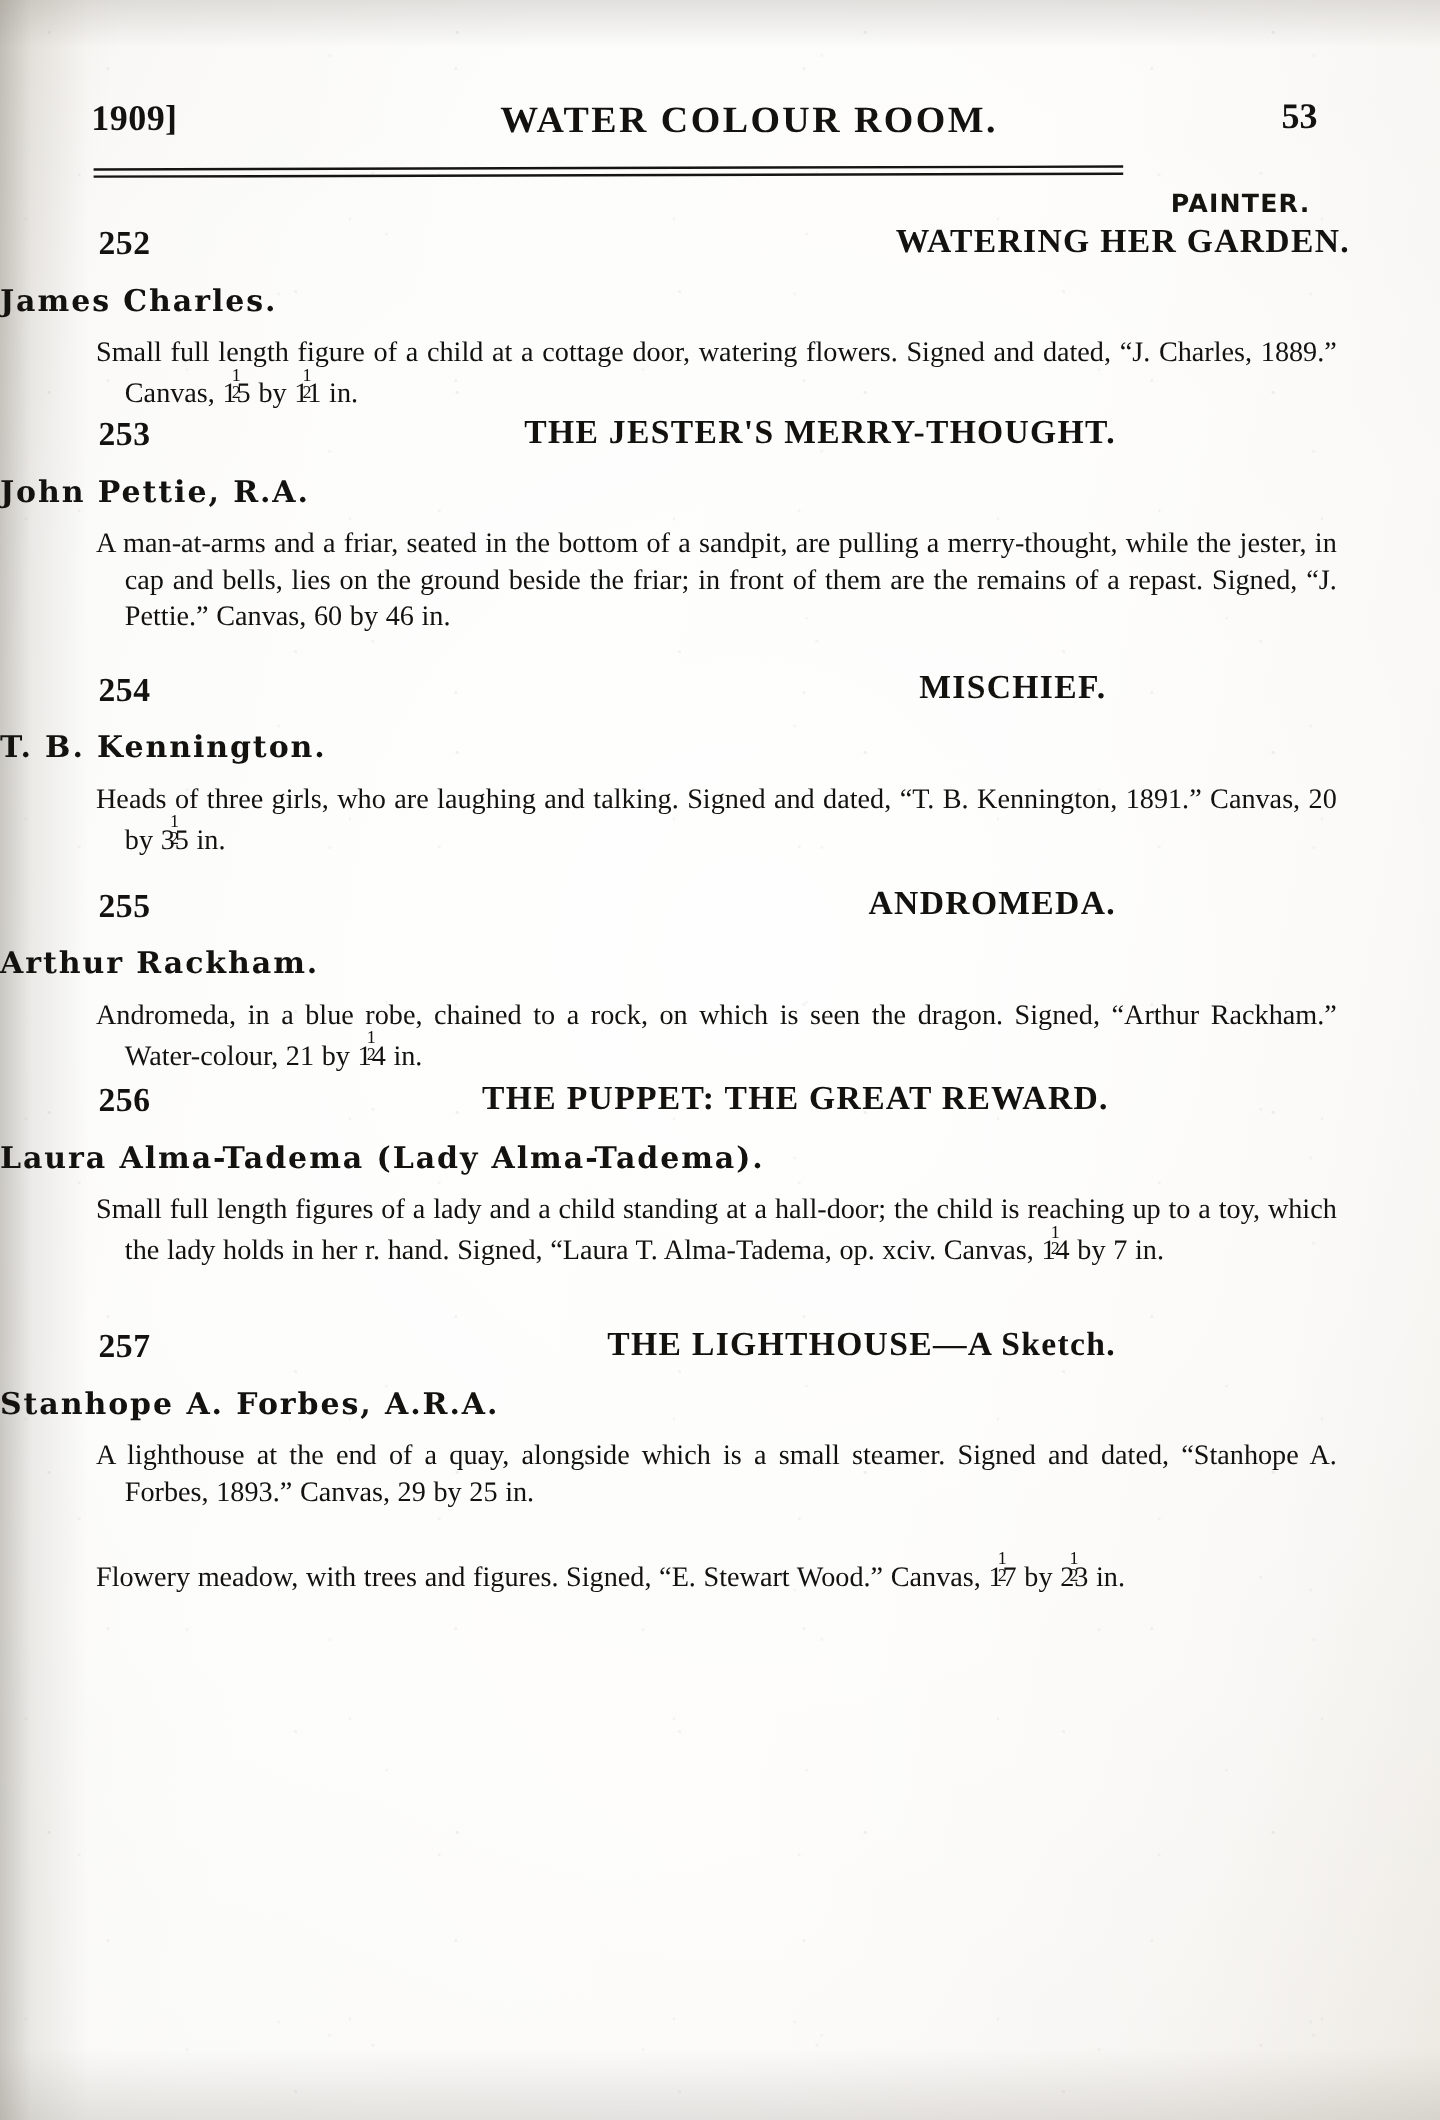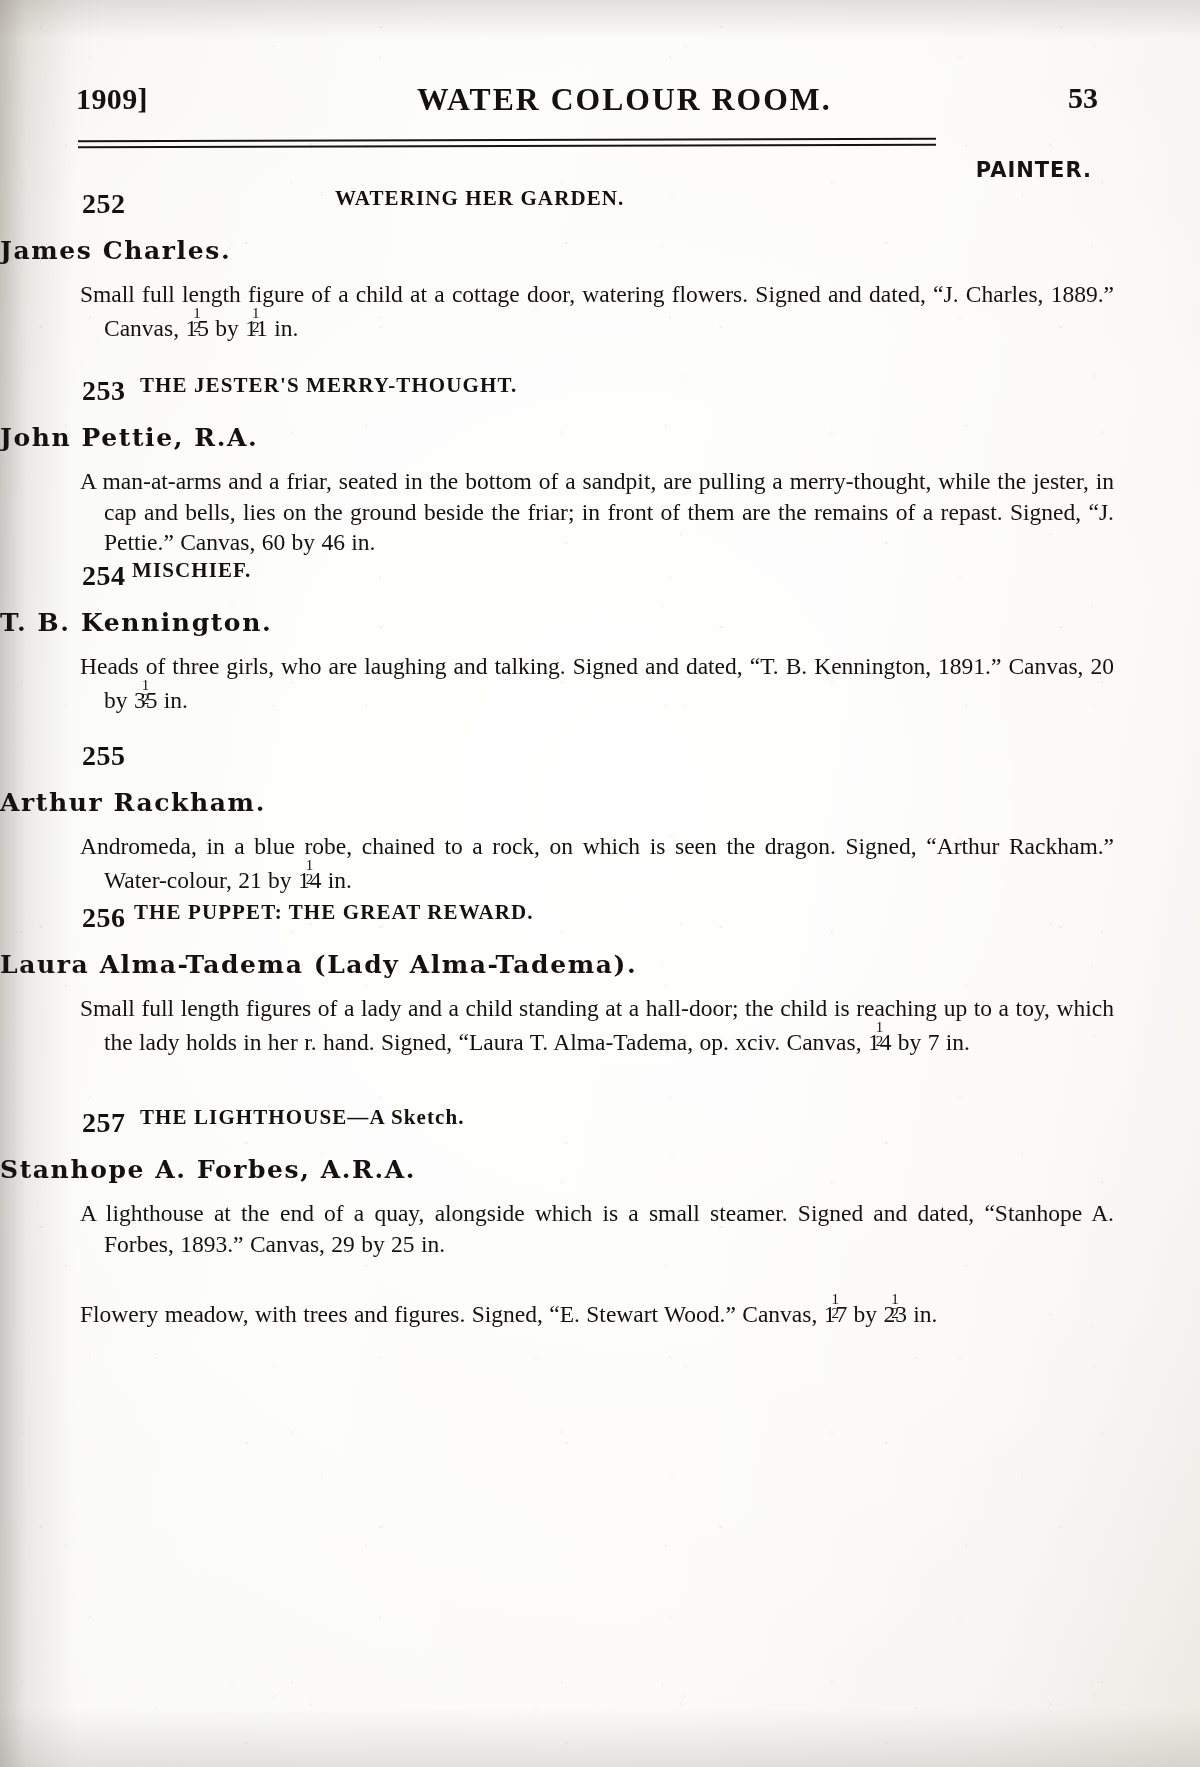--- a/index.html
+++ b/index.html
@@ -151,22 +151,22 @@
     font-size: 28px;
     font-weight: 700;
     letter-spacing: .5px;
     font-family: "Liberation Serif", "DejaVu Serif", serif;
   }
   .entry-title {
     position: absolute;
     left: 140px;
     width: 790px;
     top: 0;
-    text-align: left;
-    font-size: 21px;
+    text-align: right;
+    font-size: 28px;
     font-weight: 700;
     letter-spacing: 1.1px;
     transform: scaleX(1.0);
     white-space: nowrap;
   }
   .entry-artist {
     position: relative;
     text-align: left;
     padding-right: 60px;
     margin-top: 8px;
@@ -227,39 +227,40 @@
 
     <div id="entries">
         <div class="entry" style="top: 186px;">
           <div class="entry-head">
             <span class="entry-number">252</span>
             <span class="entry-title" style="margin-left: 195px;">WATERING HER GARDEN.</span>
           </div>
           <div class="entry-artist">James Charles.</div>
           <p class="entry-desc">Small full length figure of a child at a cottage door, watering flowers. Signed and dated, “J. Charles, 1889.”  Canvas, 15<span class="frac"><sup>1</sup><sub>2</sub></span> by 11<span class="frac"><sup>1</sup><sub>2</sub></span> in.</p>
         </div>
-        <div class="entry" style="top: 345px; margin-top: 28px;">
+        <div class="entry" style="top: 345px;">
           <div class="entry-head">
             <span class="entry-number">253</span>
             <span class="entry-title">THE JESTER'S MERRY-THOUGHT.</span>
           </div>
           <div class="entry-artist">John Pettie, R.A.</div>
           <p class="entry-desc">A man-at-arms and a friar, seated in the bottom of a sandpit, are pulling a merry-thought, while the jester, in cap and bells, lies on the ground beside the friar; in front of them are the remains of a repast.  Signed, “J. Pettie.”  Canvas, 60 by 46 in.</p>
         </div>
         <div class="entry" style="top: 558px;">
           <div class="entry-head">
             <span class="entry-number">254</span>
             <span class="entry-title" style="margin-left: -8px;">MISCHIEF.</span>
           </div>
           <div class="entry-artist">T. B. Kennington.</div>
           <p class="entry-desc">Heads of three girls, who are laughing and talking.  Signed and dated, “T. B. Kennington, 1891.”  Canvas, 20 by 35<span class="frac"><sup>1</sup><sub>2</sub></span> in.</p>
         </div>
         <div class="entry" style="top: 738px;">
           <div class="entry-head">
             <span class="entry-number">255</span>
+            <span class="entry-title">ANDROMEDA.</span>
           </div>
           <div class="entry-artist">Arthur Rackham.</div>
           <p class="entry-desc">Andromeda, in a blue robe, chained to a rock, on which is seen the dragon.  Signed, “Arthur Rackham.”  Water-colour, 21 by 14<span class="frac"><sup>1</sup><sub>2</sub></span> in.</p>
         </div>
         <div class="entry" style="top: 900px;">
           <div class="entry-head">
             <span class="entry-number">256</span>
             <span class="entry-title" style="margin-left: -6px;">THE PUPPET: THE GREAT REWARD.</span>
           </div>
           <div class="entry-artist">Laura Alma-Tadema (Lady Alma-Tadema).</div>

